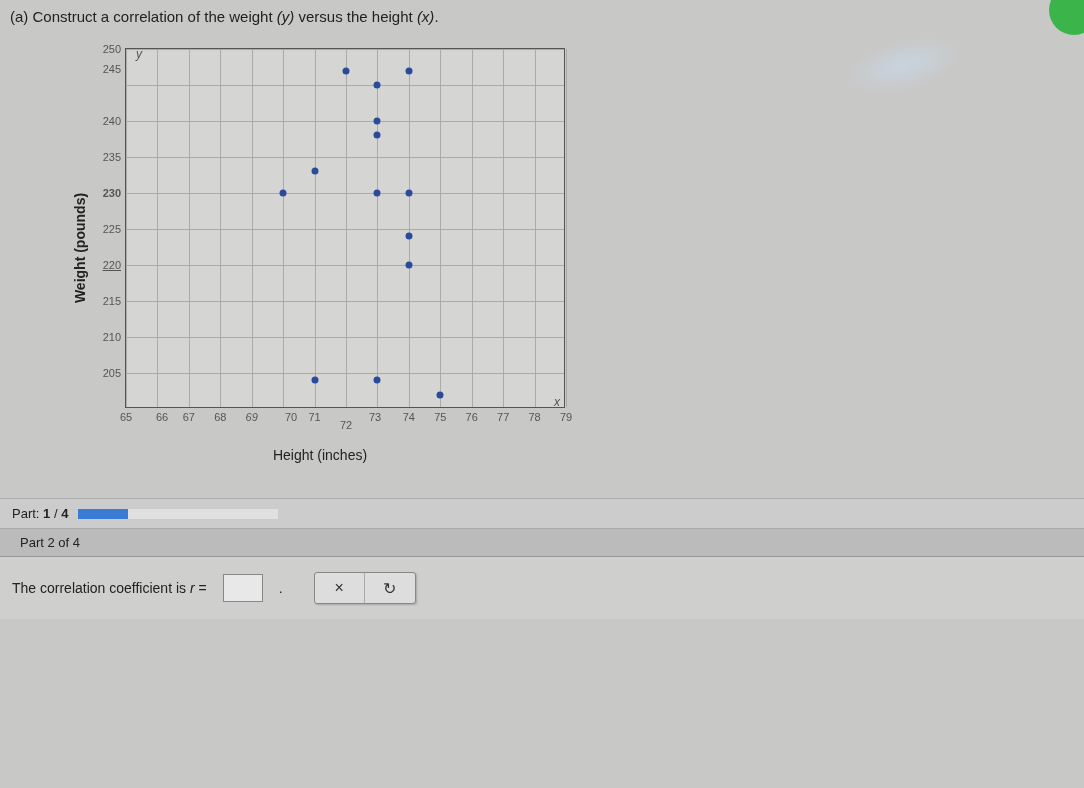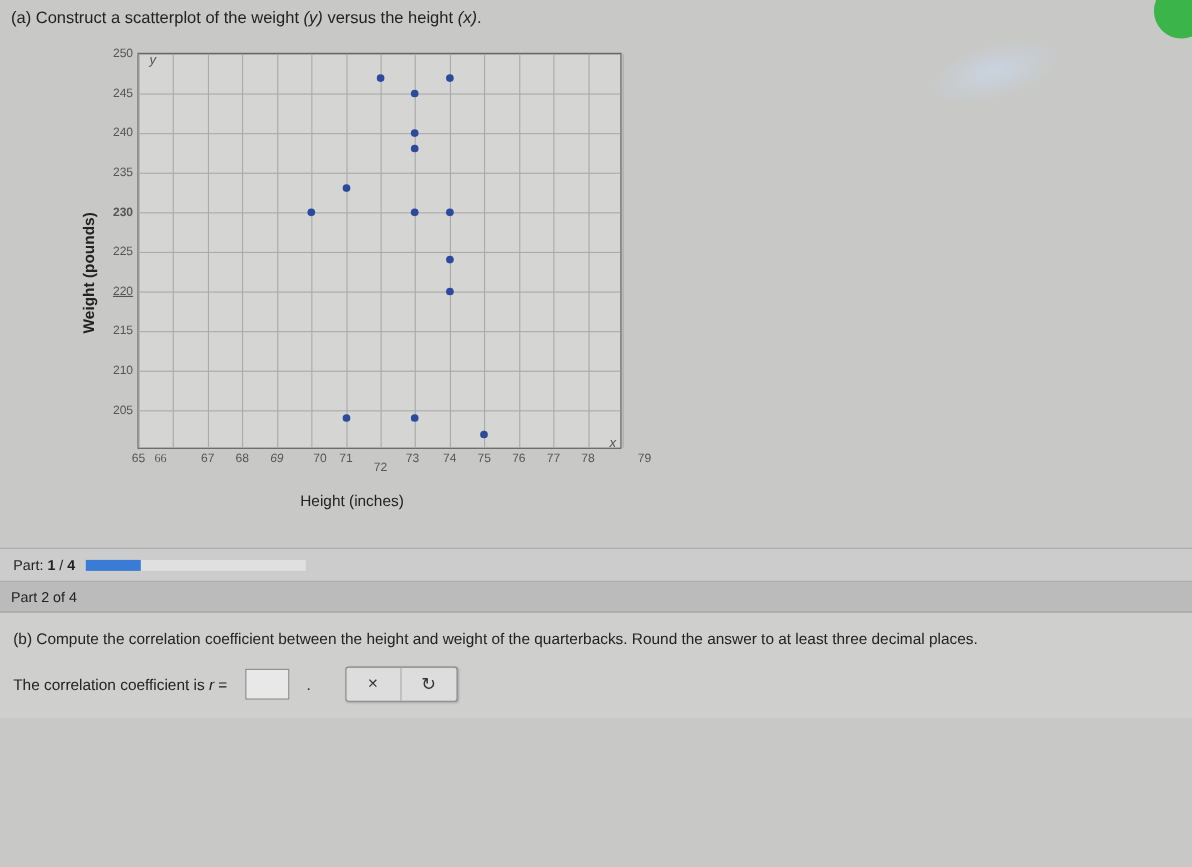--- a/index.html
+++ b/index.html
@@ -113,21 +113,21 @@
     background: #e0e0e0;
     position: relative;
   }
   .progress-bar-fill {
     height: 100%;
     background: #3a7bd5;
     width: 25%;
   }
   .part-header {
     background: #bbb;
-    padding: 6px 10px;
+    padding: 6px 20px;
     font-size: 13px;
     border-bottom: 1px solid #999;
   }
   .part-body {
     padding: 15px 12px;
     background: #cfcfce;
   }
   .part-body p { font-size: 14px; margin-bottom: 18px; }
   .answer-row {
     display: flex;
@@ -180,32 +180,32 @@
     pointer-events: none;
   }
 </style>
 </head>
 <body>
 
 <div class="check-badge"></div>
 <div class="glare"></div>
 
 <div class="question-a">
-  <span>(a) Construct a scatterplot of the weight </span><span class="italic">(y)</span><span> versus the height </span><span class="italic">(x)</span><span>.</span>
+  <span>(a) Construct a correlation of the weight </span><span class="italic">(y)</span><span> versus the height </span><span class="italic">(x)</span><span>.</span>
 </div>
 
 <div class="chart-wrap">
   <div class="y-axis-label">Weight (pounds)</div>
   <div class="plot-area" id="plot">
     <span class="y-letter">y</span>
     <span class="x-letter">x</span>
   <div class="grid-line-v" style="left: 0px;"></div>
       <div class="tick-x" style="left: 0px;">65</div>
       <div class="grid-line-v" style="left: 31.4286px;"></div>
-      <div class="tick-x" style="left: 20px; font-family: Liberation Serif, serif;">66</div>
+      <div class="tick-x" style="left: 36px;">66</div>
       <div class="grid-line-v" style="left: 62.8571px;"></div>
       <div class="tick-x" style="left: 62.8571px;">67</div>
       <div class="grid-line-v" style="left: 94.2857px;"></div>
       <div class="tick-x" style="left: 94.2857px;">68</div>
       <div class="grid-line-v" style="left: 125.714px;"></div>
       <div class="tick-x" style="left: 125.714px; font-style: italic;">69</div>
       <div class="grid-line-v" style="left: 157.143px;"></div>
       <div class="tick-x" style="left: 165px;">70</div>
       <div class="grid-line-v" style="left: 188.571px;"></div>
       <div class="tick-x" style="left: 188.571px;">71</div>
@@ -217,39 +217,39 @@
       <div class="tick-x" style="left: 282.857px;">74</div>
       <div class="grid-line-v" style="left: 314.286px;"></div>
       <div class="tick-x" style="left: 314.286px;">75</div>
       <div class="grid-line-v" style="left: 345.714px;"></div>
       <div class="tick-x" style="left: 345.714px;">76</div>
       <div class="grid-line-v" style="left: 377.143px;"></div>
       <div class="tick-x" style="left: 377.143px;">77</div>
       <div class="grid-line-v" style="left: 408.571px;"></div>
       <div class="tick-x" style="left: 408.571px;">78</div>
       <div class="grid-line-v" style="left: 440px;"></div>
-      <div class="tick-x" style="left: 440px; margin-left: 20px;">79</div>
+      <div class="tick-x" style="left: 440px;">79</div>
       <div class="grid-line-h" style="top: 324px;"></div>
       <div class="tick-y" style="top: 324px;">205</div>
       <div class="grid-line-h" style="top: 288px;"></div>
       <div class="tick-y" style="top: 288px;">210</div>
       <div class="grid-line-h" style="top: 252px;"></div>
       <div class="tick-y" style="top: 252px;">215</div>
       <div class="grid-line-h" style="top: 216px;"></div>
       <div class="tick-y" style="top: 216px; text-decoration: underline;">220</div>
       <div class="grid-line-h" style="top: 180px;"></div>
       <div class="tick-y" style="top: 180px;">225</div>
       <div class="grid-line-h" style="top: 144px;"></div>
       <div class="tick-y" style="top: 144px; font-weight: bold;">230</div>
       <div class="grid-line-h" style="top: 108px;"></div>
       <div class="tick-y" style="top: 108px;">235</div>
       <div class="grid-line-h" style="top: 72px;"></div>
       <div class="tick-y" style="top: 72px; margin-left: 32px;">240</div>
       <div class="grid-line-h" style="top: 36px;"></div>
-      <div class="tick-y" style="top: 36px; text-align: center;">245</div>
+      <div class="tick-y" style="top: 20px; text-align: center;">245</div>
       <div class="grid-line-h" style="top: 0px;"></div>
       <div class="tick-y" style="top: 0px;">250</div>
       <div class="dot" style="left: 157.143px; top: 144px;"></div>
       <div class="dot" style="left: 188.571px; top: 331.2px;"></div>
       <div class="dot" style="left: 188.571px; top: 122.4px;"></div>
       <div class="dot" style="left: 220px; top: 21.6px;"></div>
       <div class="dot" style="left: 251.429px; top: 331.2px;"></div>
       <div class="dot" style="left: 251.429px; top: 144px;"></div>
       <div class="dot" style="left: 251.429px; top: 86.4px;"></div>
       <div class="dot" style="left: 251.429px; top: 72px;"></div>
@@ -268,21 +268,20 @@
     <span>Part: </span><b>1</b><span> / </span><b>4</b>
   </span>
   <div class="progress-bar-bg">
     <div class="progress-bar-fill" id="progfill" style="width: 25%;"></div>
   </div>
 </div>
 
 <div class="part-header">Part 2 of 4</div>
 
 <div class="part-body">
-  <p>(b) Compute the correlation coefficient between the height and weight of the quarterbacks. Round the answer to at least three decimal places.</p>
   <div class="answer-row">
     <span>
       <span>The correlation coefficient is </span><i>r</i><span> = </span>
     </span>
     <input class="answer-input" type="text" style="">
     <span>.</span>
     <div class="btn-group">
       <button><span>×</span></button>
       <button><span>↻</span></button>
     </div>

